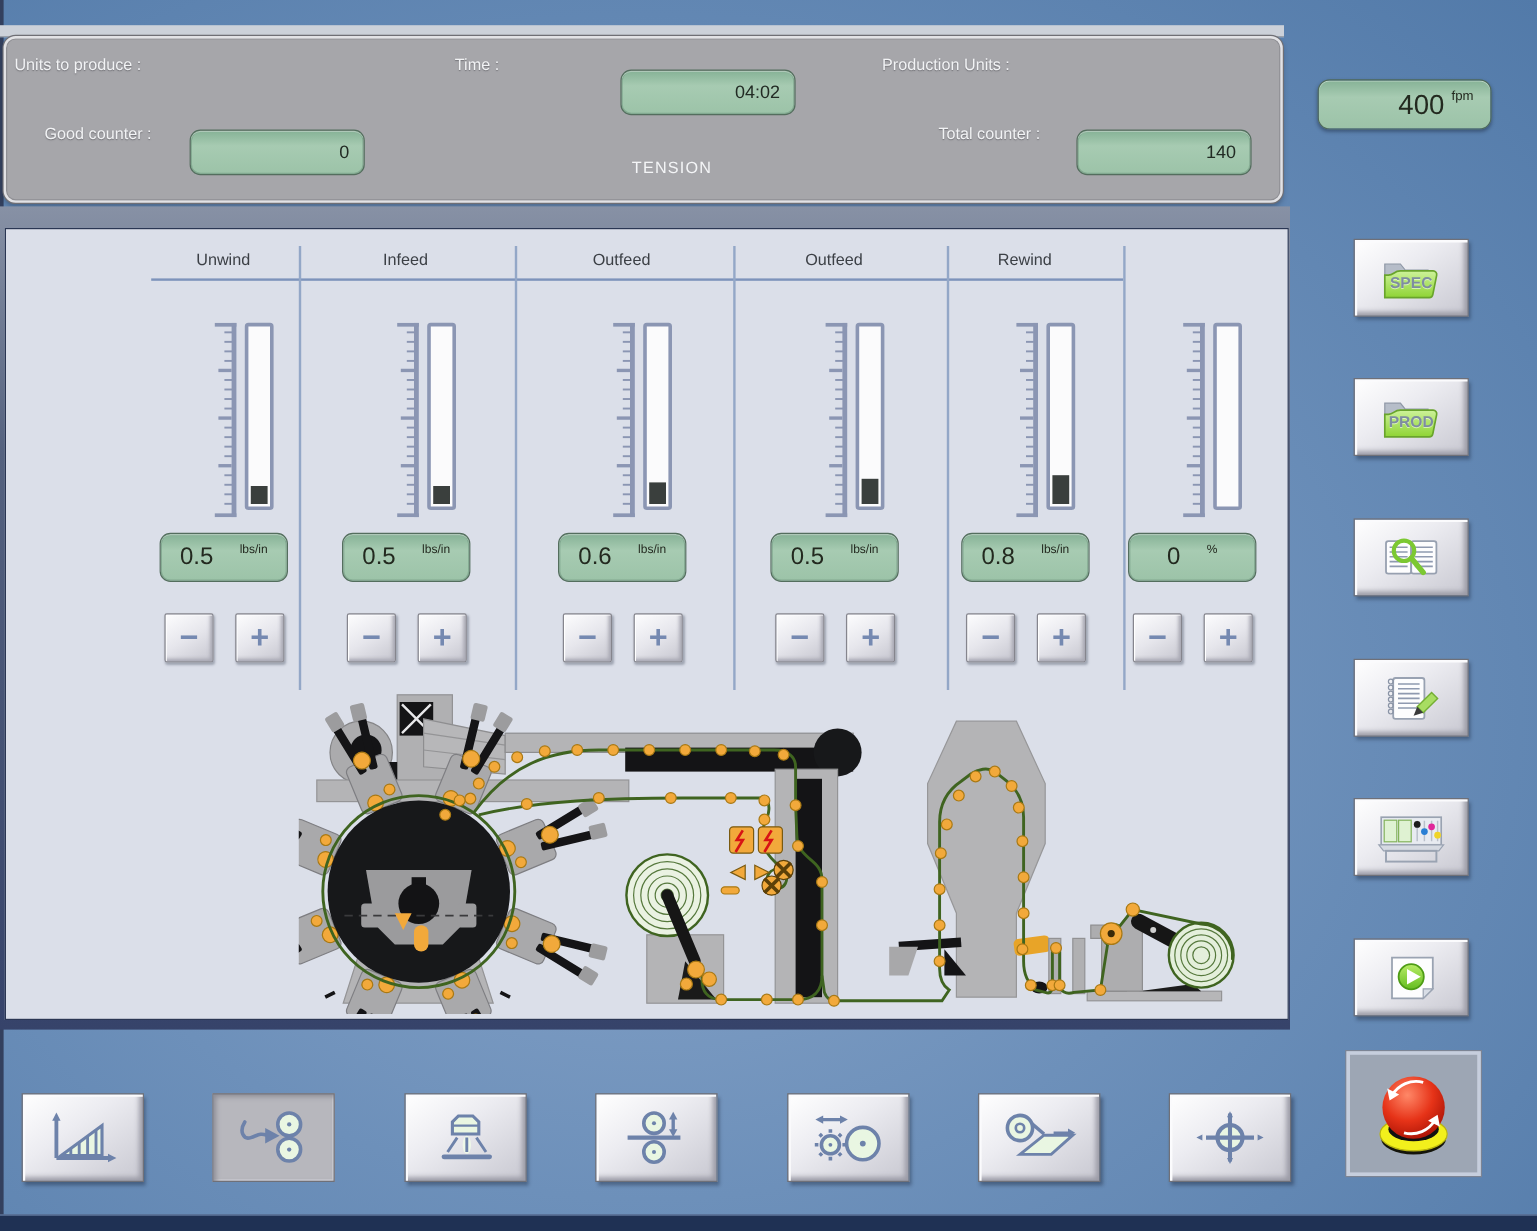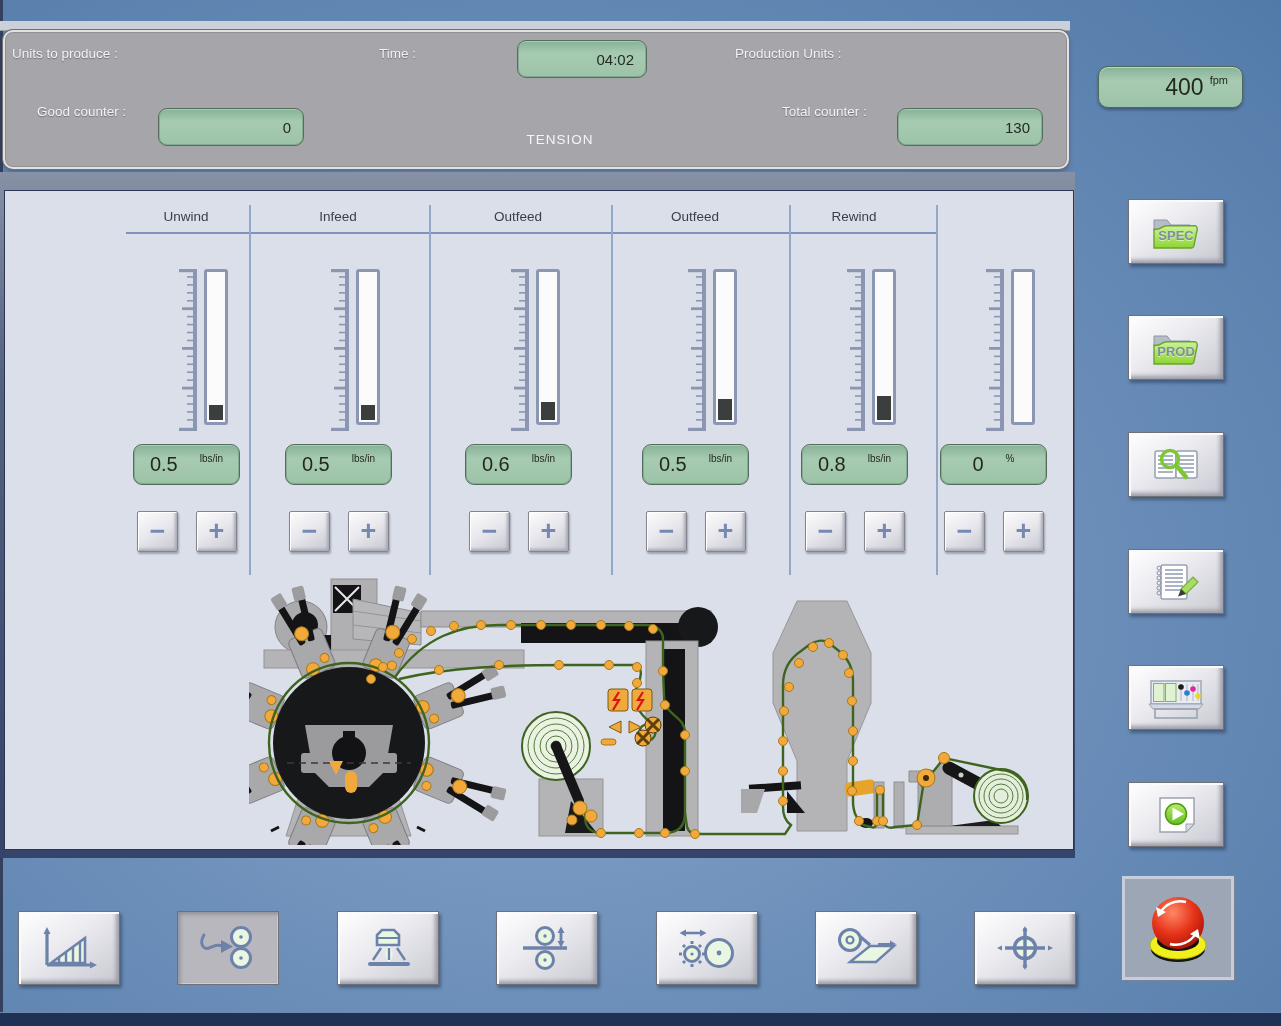--- a/index.html
+++ b/index.html
@@ -62,31 +62,31 @@
 </head>
 <body>
 
 <div class="abs left-edge"></div>
 <div class="abs top-strip"></div>
 <div class="abs bottom-strip"></div>
 
 <div class="abs topbar">
   <span class="tb-label" style="left:7px;top:14px">Units to produce :</span>
   <span class="tb-label" style="left:374px;top:14px">Time :</span>
-  <div class="gfield" style="left:512px;top:8px;width:130px;height:38px">
+  <div class="gfield" style="left:512px;top:26px;width:146px;height:38px">
       <span>04:02</span>
     </div>
   <span class="tb-label" style="left:730px;top:14px">Production Units :</span>
   <span class="tb-label" style="left:32px;top:72px">Good counter :</span>
   <div class="gfield" style="left:153px;top:76px;width:146px;height:38px">
       <span>0</span>
     </div>
   <span class="tb-label" style="left:777px;top:72px">Total counter :</span>
   <div class="gfield" style="left:892px;top:76px;width:146px;height:38px">
-      <span>130</span>
+      <span>140</span>
     </div>
   <span class="screen-title" style="left:450px;top:100px;width:210px">TENSION</span>
 </div>
 
 <div class="abs fpm-box">
   <span class="val">400</span>
   <span class="unit">fpm</span>
 </div>
 
 <div class="abs frame"></div>

